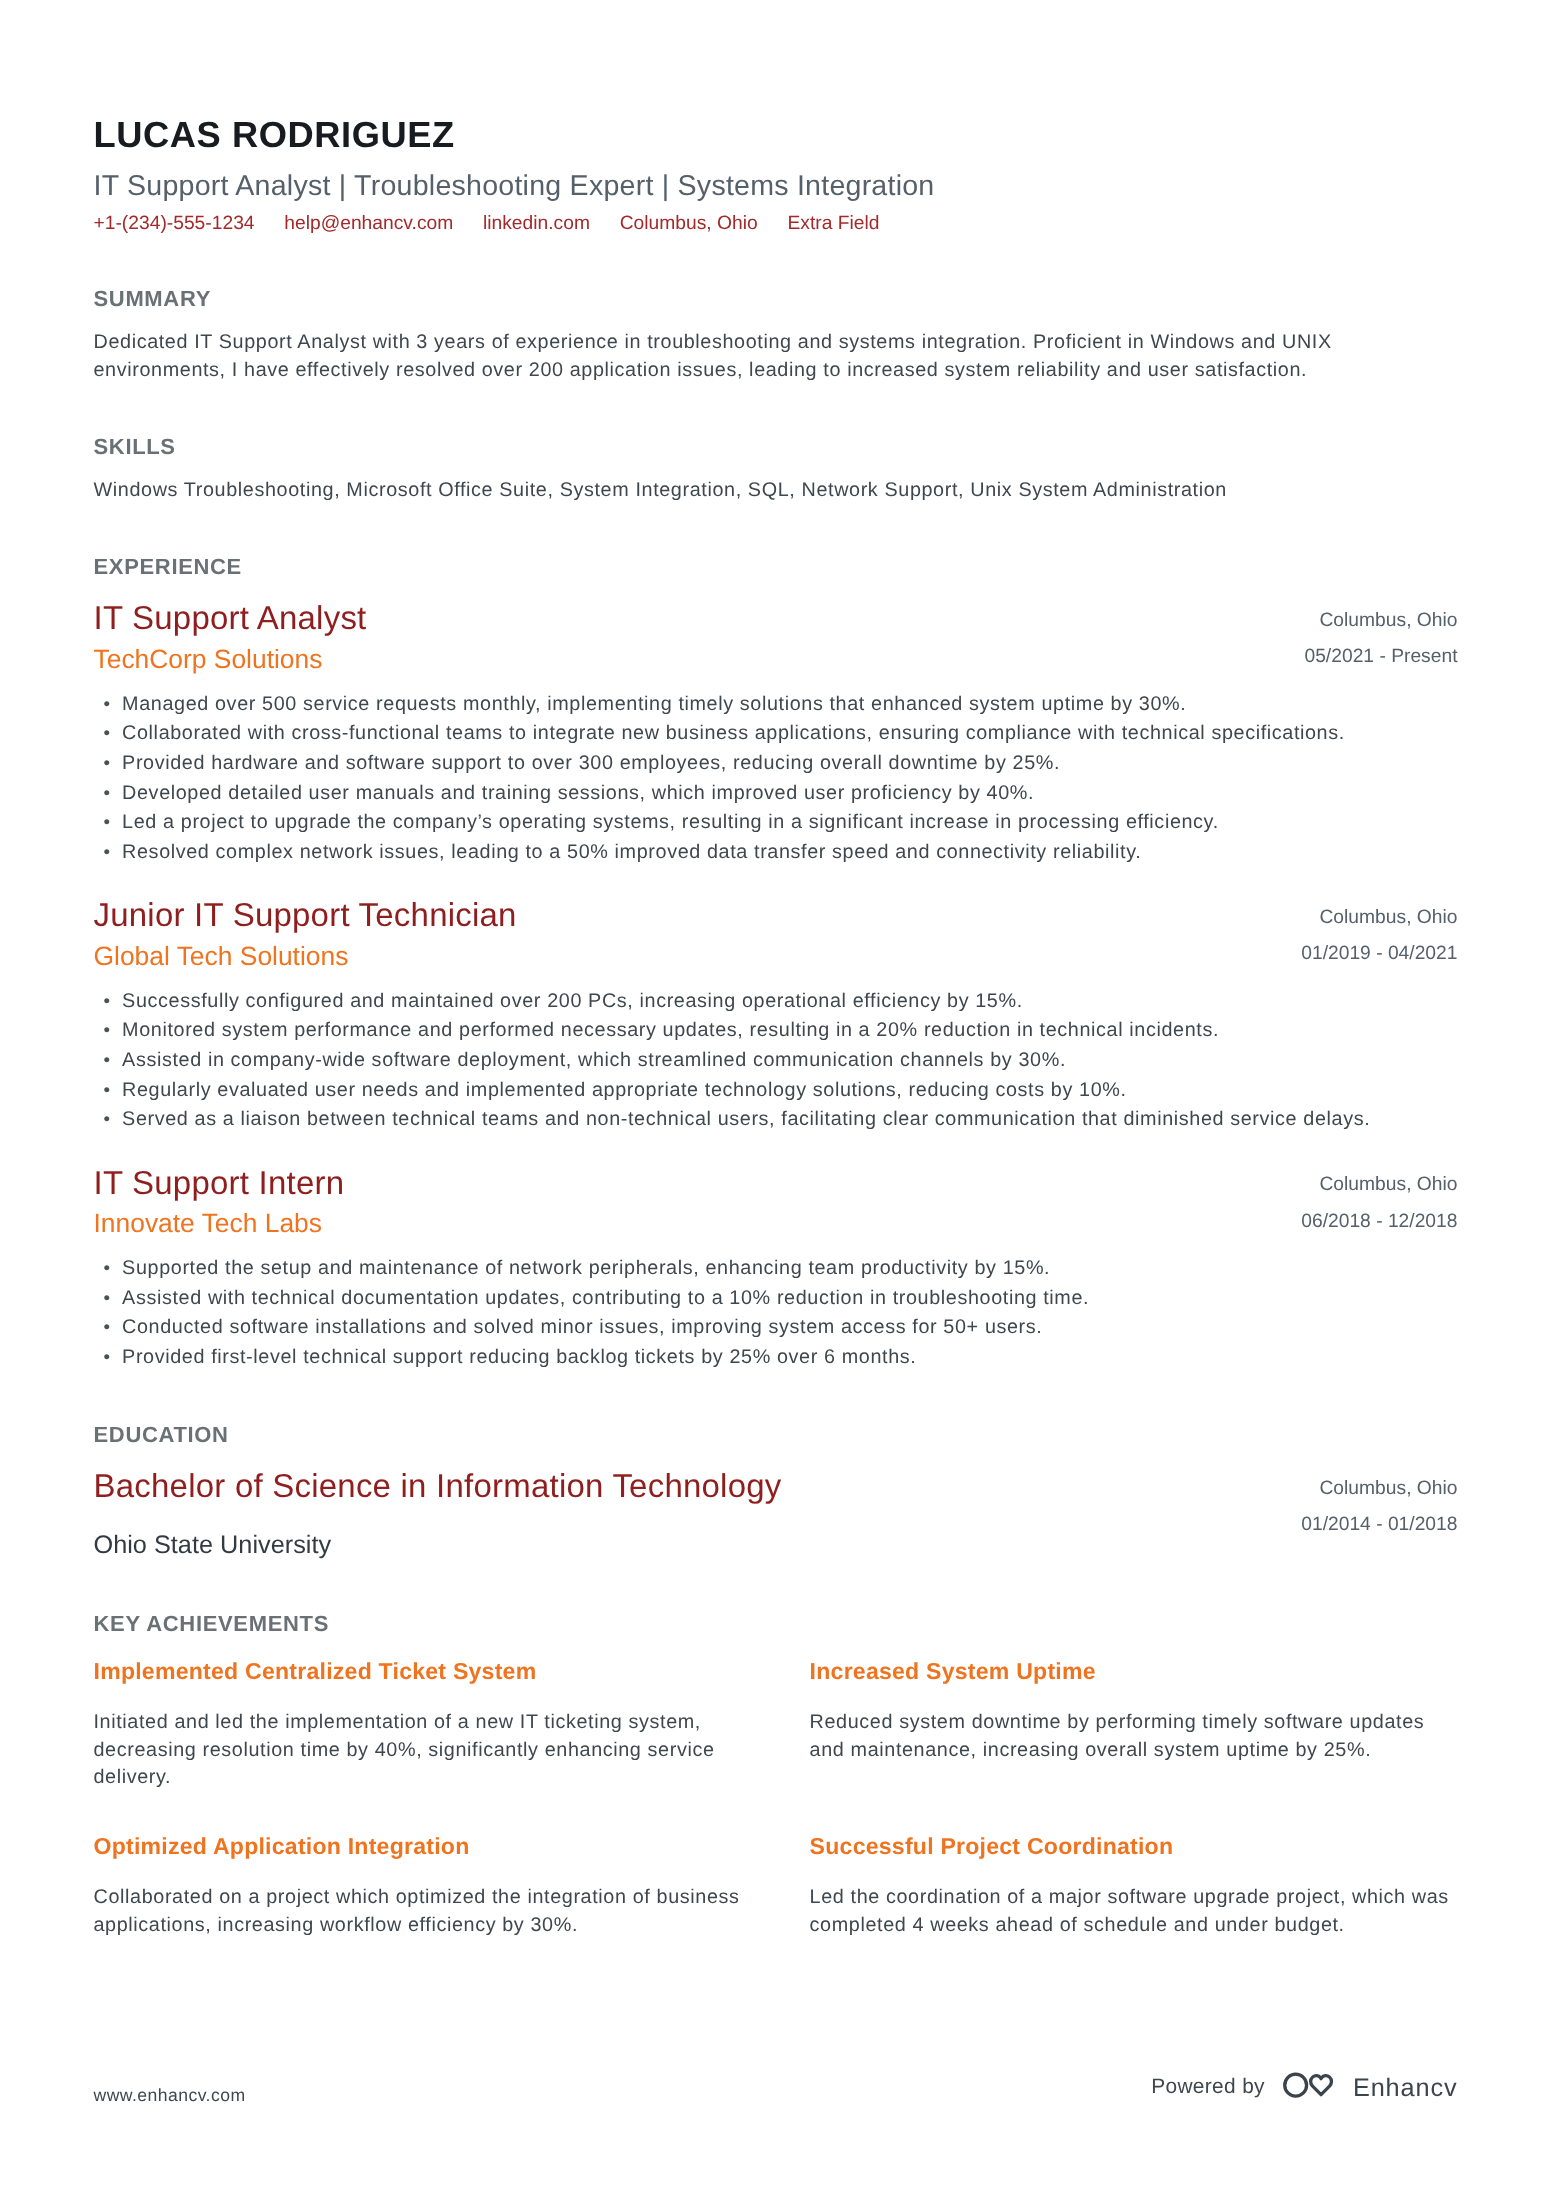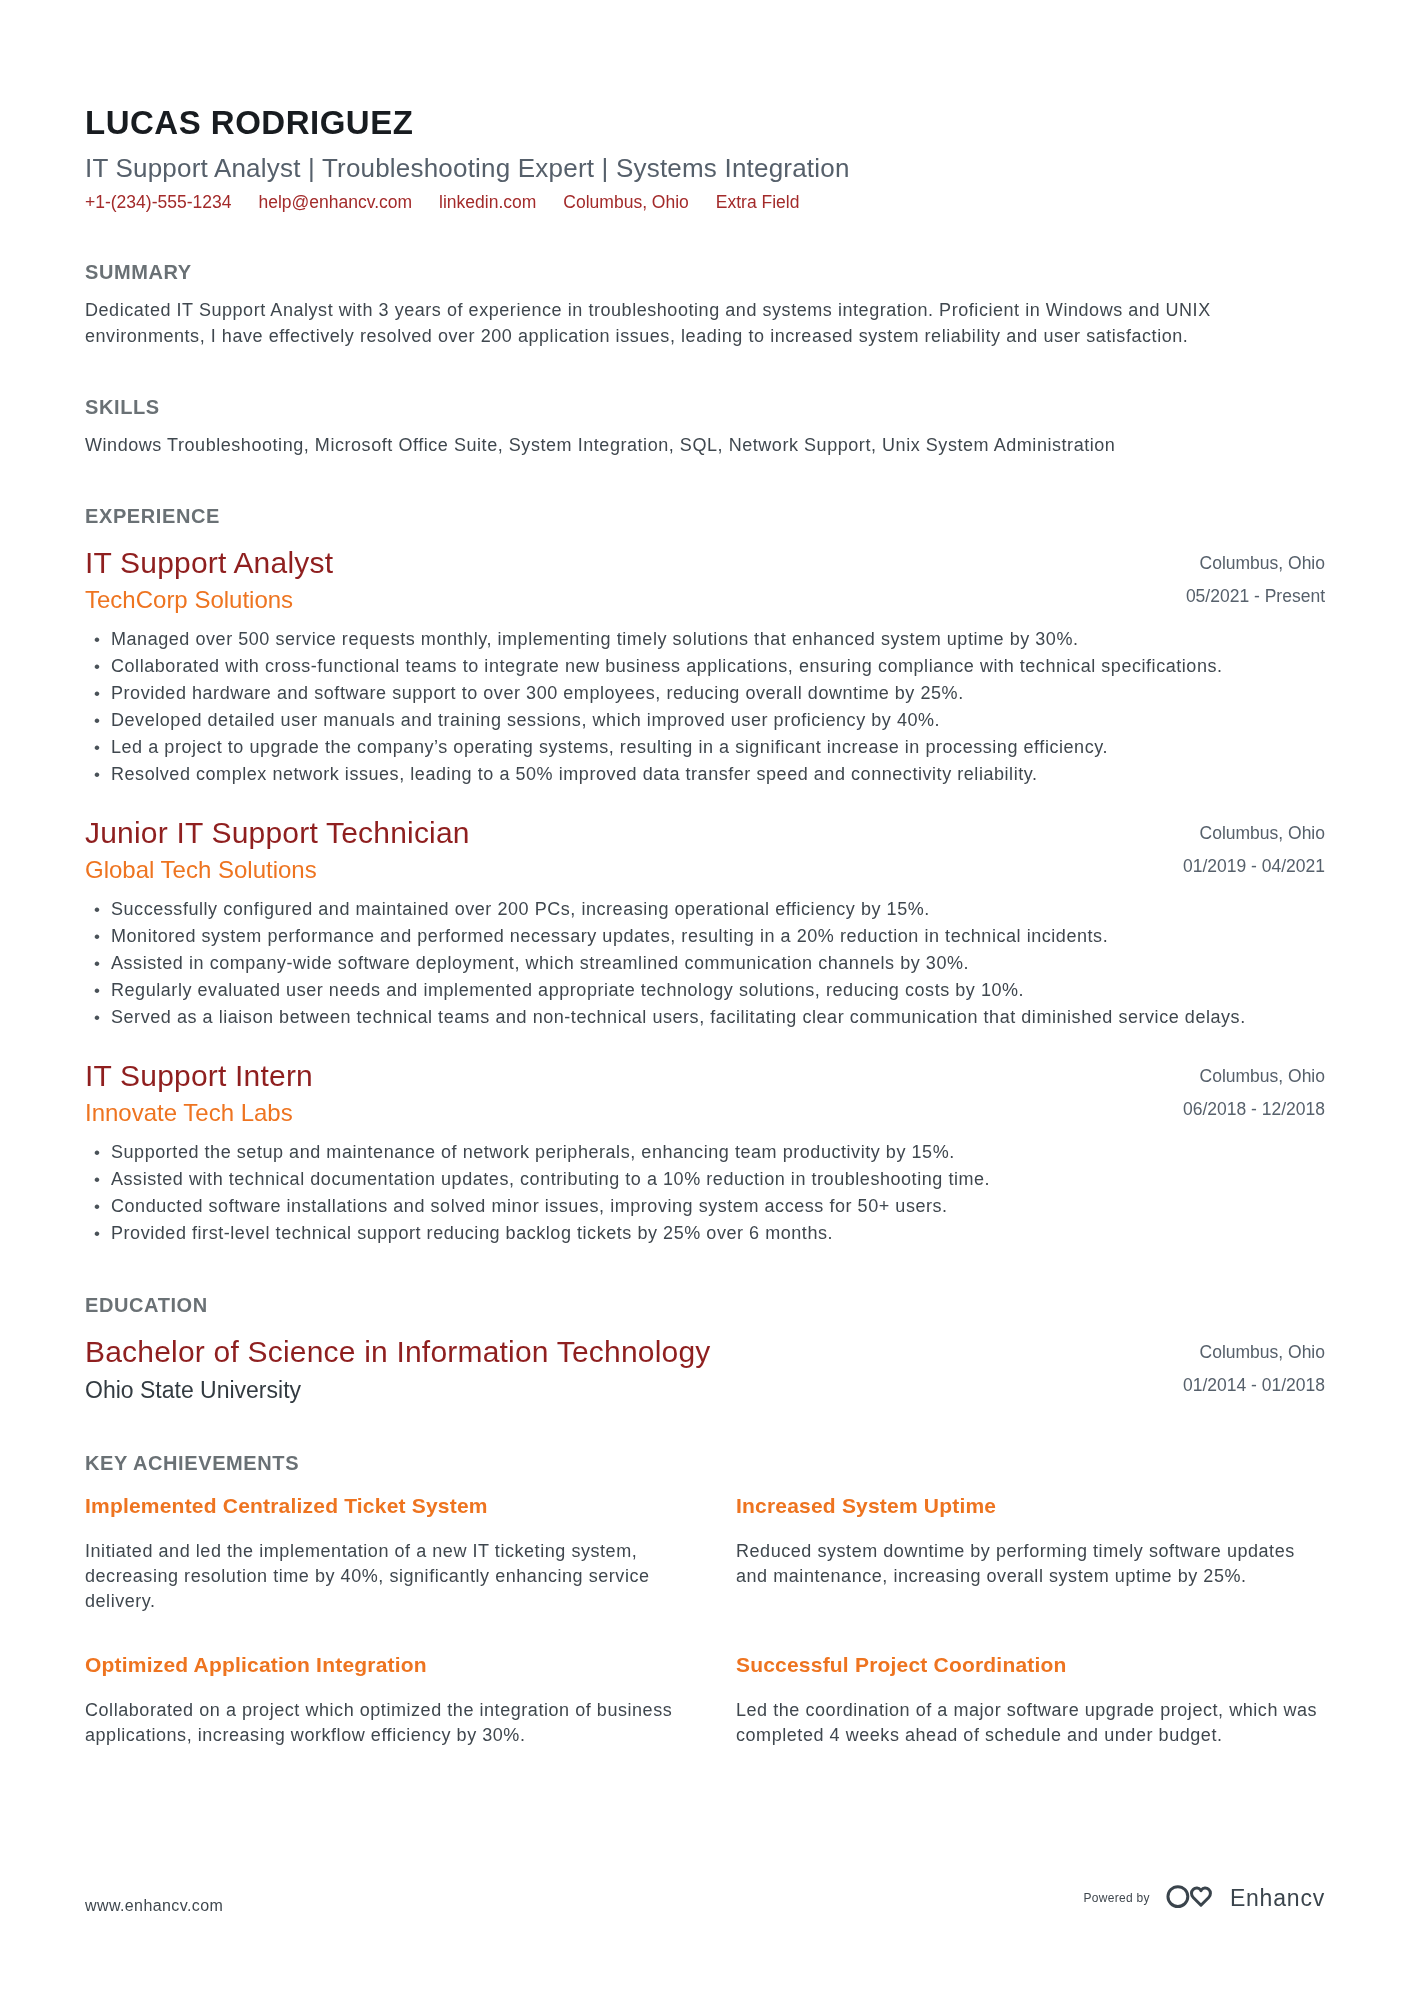--- a/index.html
+++ b/index.html
@@ -48,39 +48,39 @@
     position: relative; padding-left: 26px;
     font-size: 18px; line-height: 27px; letter-spacing: 0.55px;
   }
   .bullets li::before {
     content: "•"; position: absolute; left: 9px; top: 0;
     color: #4a5258; font-size: 17px;
   }
 
   
   .edu-degree { font-size: 30px; font-weight: 500; color: #8f1f1f; line-height: 36px; letter-spacing: 0.2px; }
-  .edu-school { font-size: 23px; color: #333b41; line-height: 30px; margin-top: 5px; }
+  .edu-school { font-size: 23px; color: #333b41; line-height: 30px; margin-top: 19px; }
 
   
   .ach-grid {
     margin-top: 18px;
     display: grid; grid-template-columns: 1fr 1fr;
     column-gap: 62px; row-gap: 38px;
   }
   .ach-title { font-size: 21px; font-weight: 700; color: #ee7420; line-height: 26px; letter-spacing: 0.2px; }
   .ach-text { margin-top: 20px; font-size: 18px; line-height: 25px; letter-spacing: 0.55px; }
 
   
   .footer {
     position: absolute; left: 85px; right: 85px; bottom: 80px;
     display: flex; justify-content: space-between; align-items: flex-end;
   }
   .site-link { font-size: 16px; color: #3f474e; letter-spacing: 0.4px; cursor: pointer; }
   .powered { display: flex; align-items: center; gap: 14px; cursor: pointer; }
-  .powered-label { font-size: 12px; color: #3f474e; letter-spacing: 0.3px; }
+  .powered-label { font-size: 19px; color: #3f474e; letter-spacing: 0.3px; }
   .brand-logo { display: inline-block; }
   .brand-name { font-size: 23px; color: #3a444c; letter-spacing: 0.8px; font-weight: 400; }
 </style>
 </head>
 <body>
 
 <div class="page">
 
   <header>
     <h1 class="name">LUCAS RODRIGUEZ</h1>

